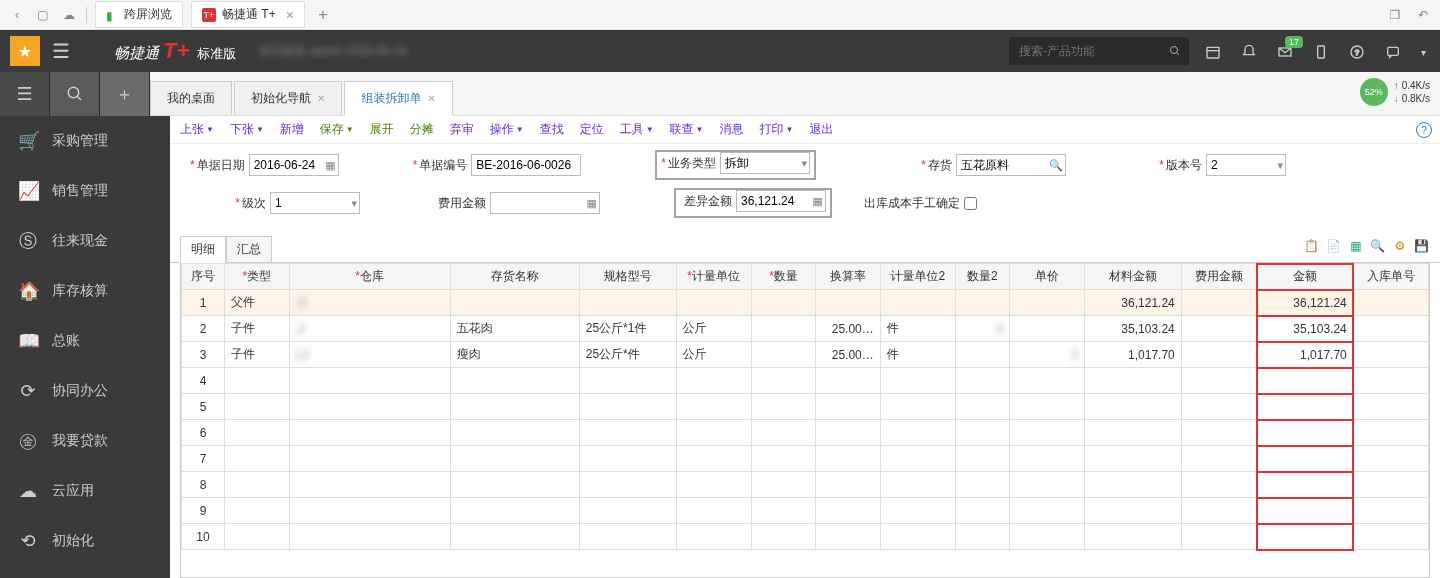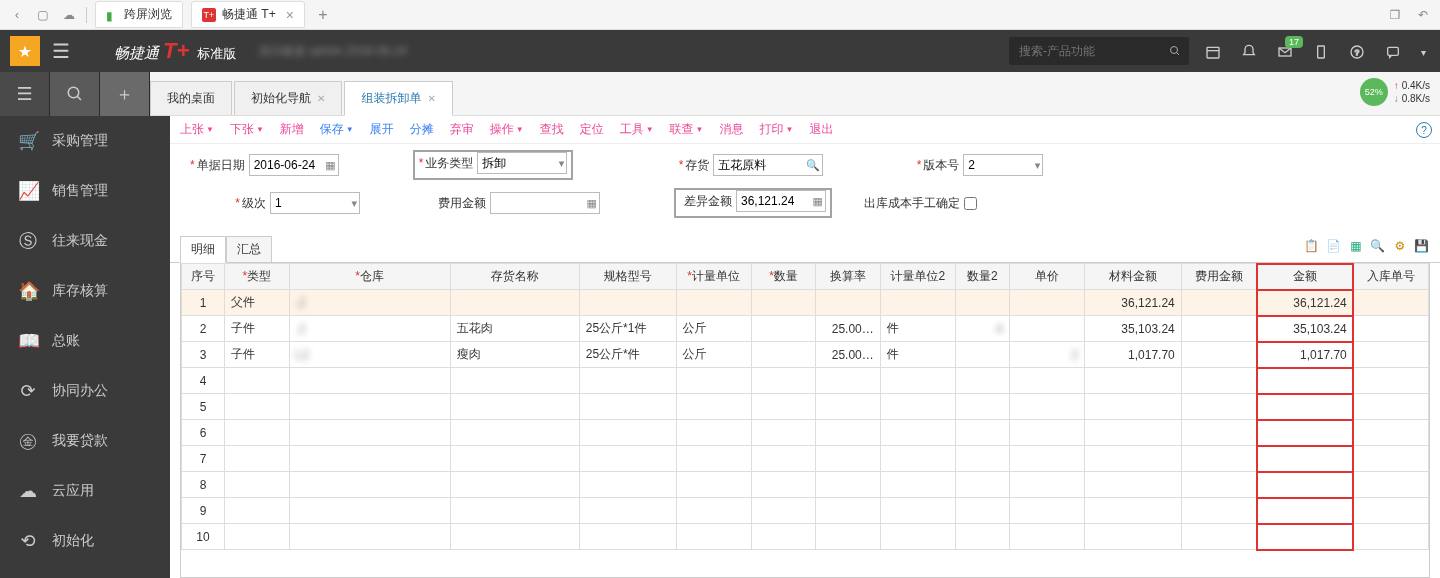--- a/index.html
+++ b/index.html
@@ -48,22 +48,22 @@
 .speed-text .down::before { content: "↓"; color: #888; }
 
 
 .main { display: flex; height: calc(578px - 30px - 42px - 44px); }
 .sidebar { width: 170px; background: #3a3a3a; color: #ccc; }
 .sidebar-item { height: 50px; display: flex; align-items: center; padding: 0 18px; gap: 14px; cursor: pointer; font-size: 14px; }
 .content { flex: 1; display: flex; flex-direction: column; background: #fff; overflow: hidden; }
 
 
 .toolbar { height: 28px; display: flex; align-items: center; gap: 16px; padding: 0 10px; border-bottom: 1px solid #eee; font-size: 12px; position: relative; }
-.toolbar-item { color: #ec4899; cursor: pointer; display: flex; align-items: center; gap: 2px; }
-.toolbar-item.disabled { color: #3b82f6; }
+.toolbar-item { color: #6d28d9; cursor: pointer; display: flex; align-items: center; gap: 2px; }
+.toolbar-item.disabled { color: #4d7c0f; }
 .toolbar-item .caret { font-size: 8px; }
 .help-icon { position: absolute; right: 8px; top: 6px; color: #2a7ab0; width: 16px; height: 16px; border-radius: 50%; border: 1px solid #2a7ab0; display: flex; align-items: center; justify-content: center; font-size: 10px; }
 
 
 .status-row { padding: 4px 10px; }
 .stamp { display: inline-block; border: 2px solid #d33; color: #d33; padding: 2px 10px; font-size: 12px; }
 
 
 .form-area { padding: 6px 10px 10px; }
 .form-row { display: flex; align-items: center; gap: 24px; margin-bottom: 8px; flex-wrap: nowrap; }
@@ -318,20 +318,24 @@
 
     <div class="form-area">
       <div class="form-row">
         <div class="form-field" style="margin-left:10px">
           <label class="req">单据日期</label>
           <span class="input-wrap">
               <input class="sel-date" style="width: 90px;" value="2016-06-24">
               <span class="suffix">▦</span>
             </span>
         </div>
+        <div class="form-field" style="margin-left:50px">
+          <label class="req">单据编号</label>
+          <input style="width: 110px;" value="BE-2016-06-0026">
+        </div>
         <div class="form-field red-box-1" style="margin-left:50px">
           <label class="req">业务类型</label>
           <span class="input-wrap">
               <input style="width: 90px;" value="拆卸">
               <span class="suffix">▾</span>
             </span>
         </div>
         <div class="form-field" style="margin-left:60px">
           <label class="req">存货</label>
           <span class="input-wrap">

